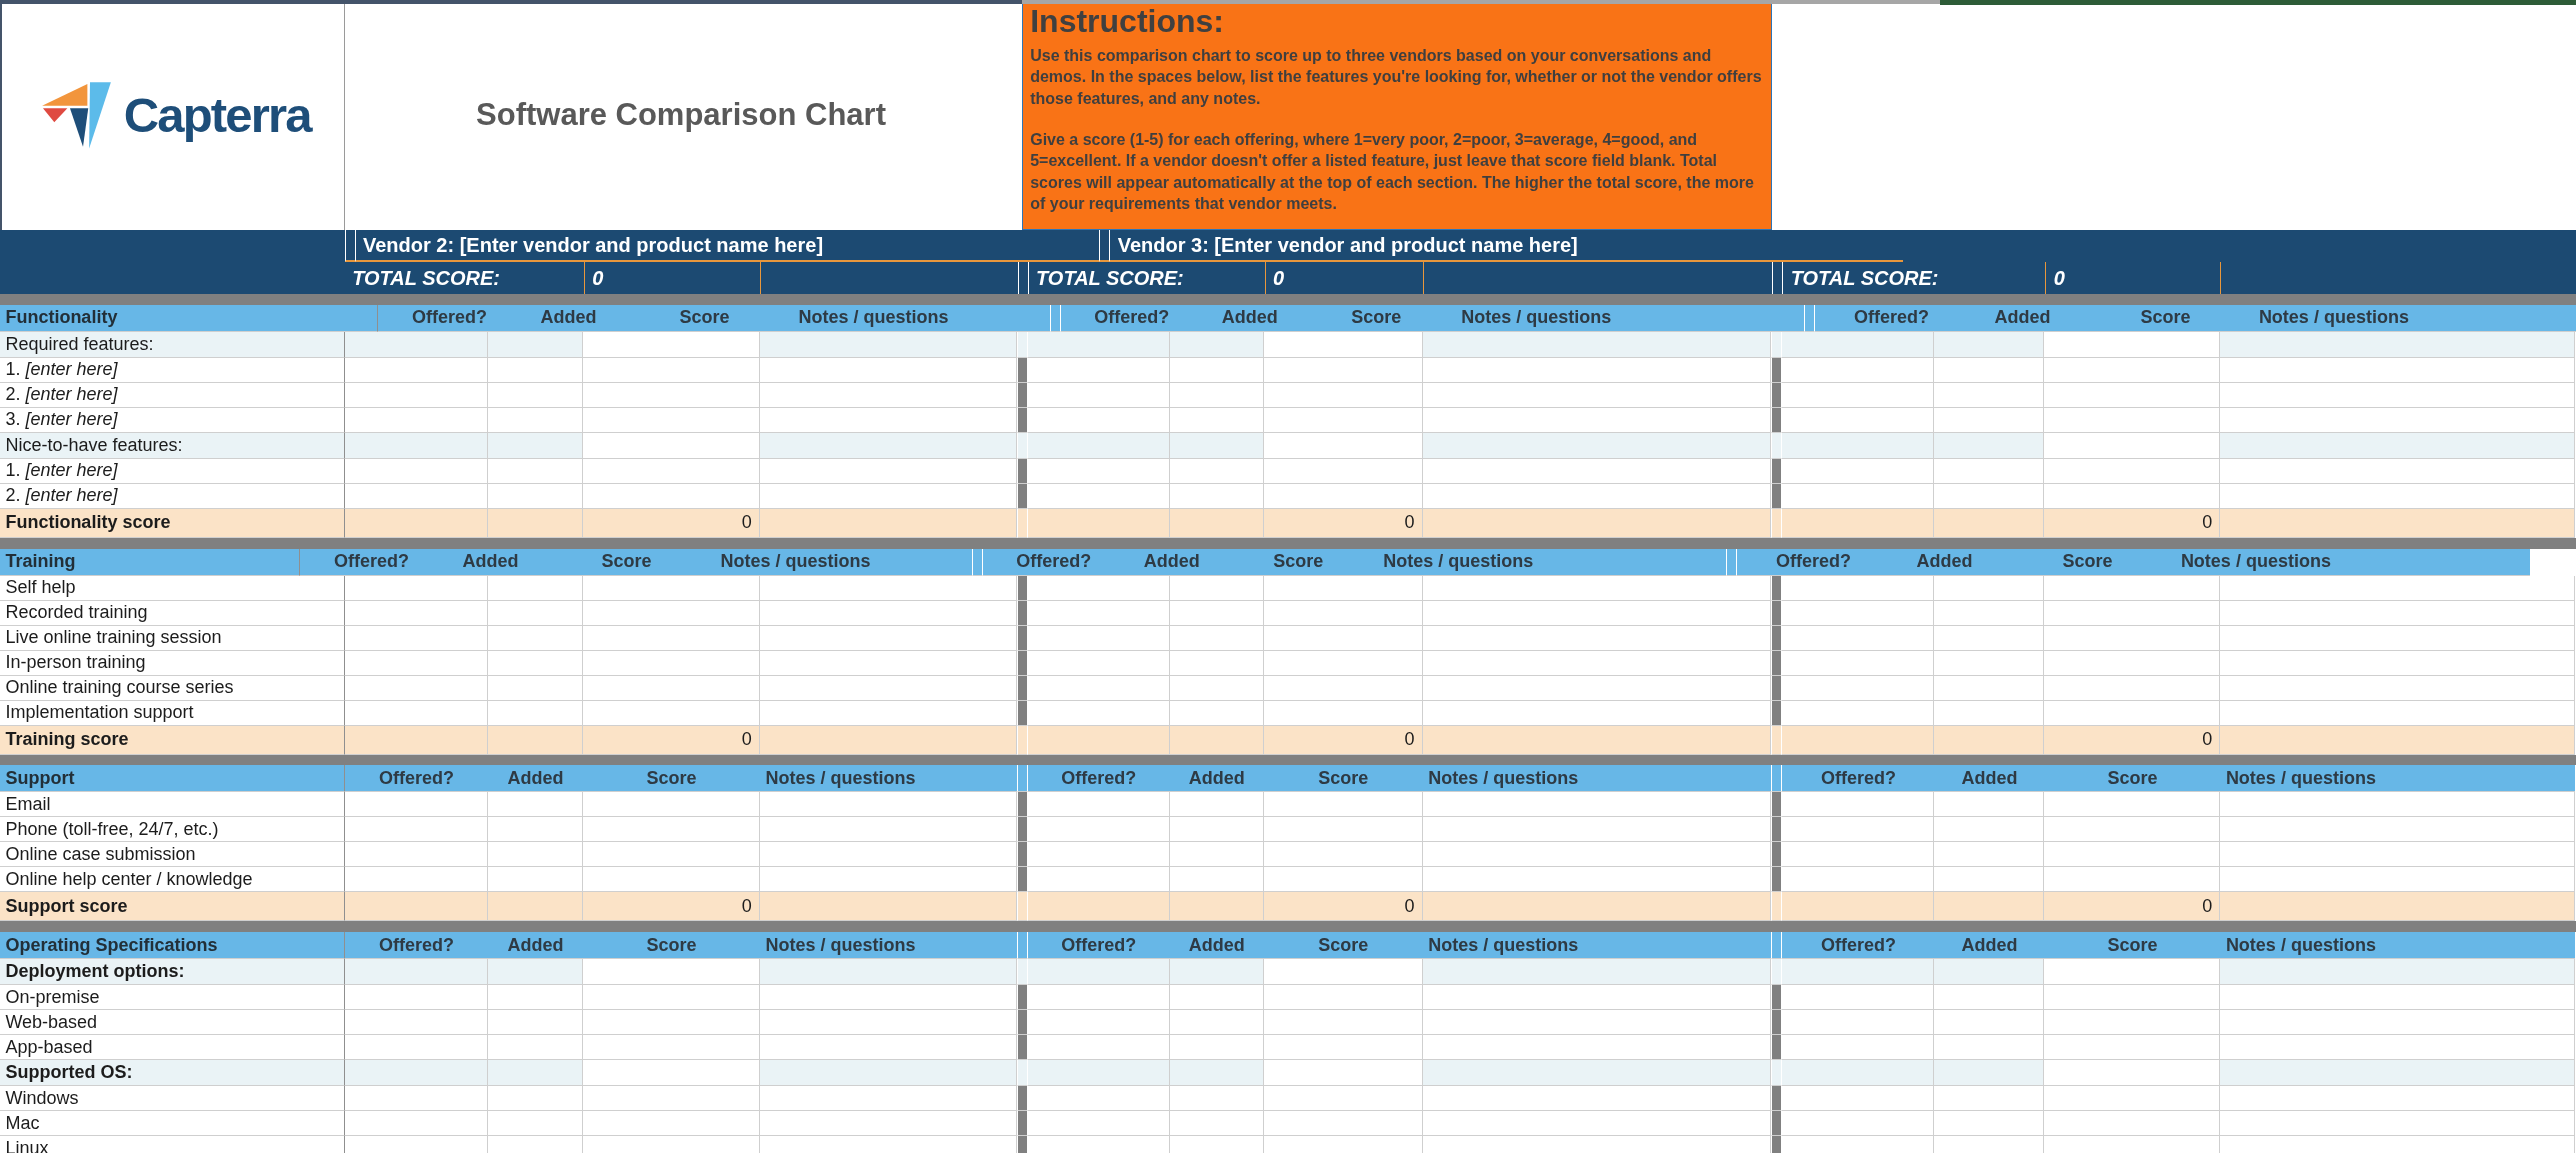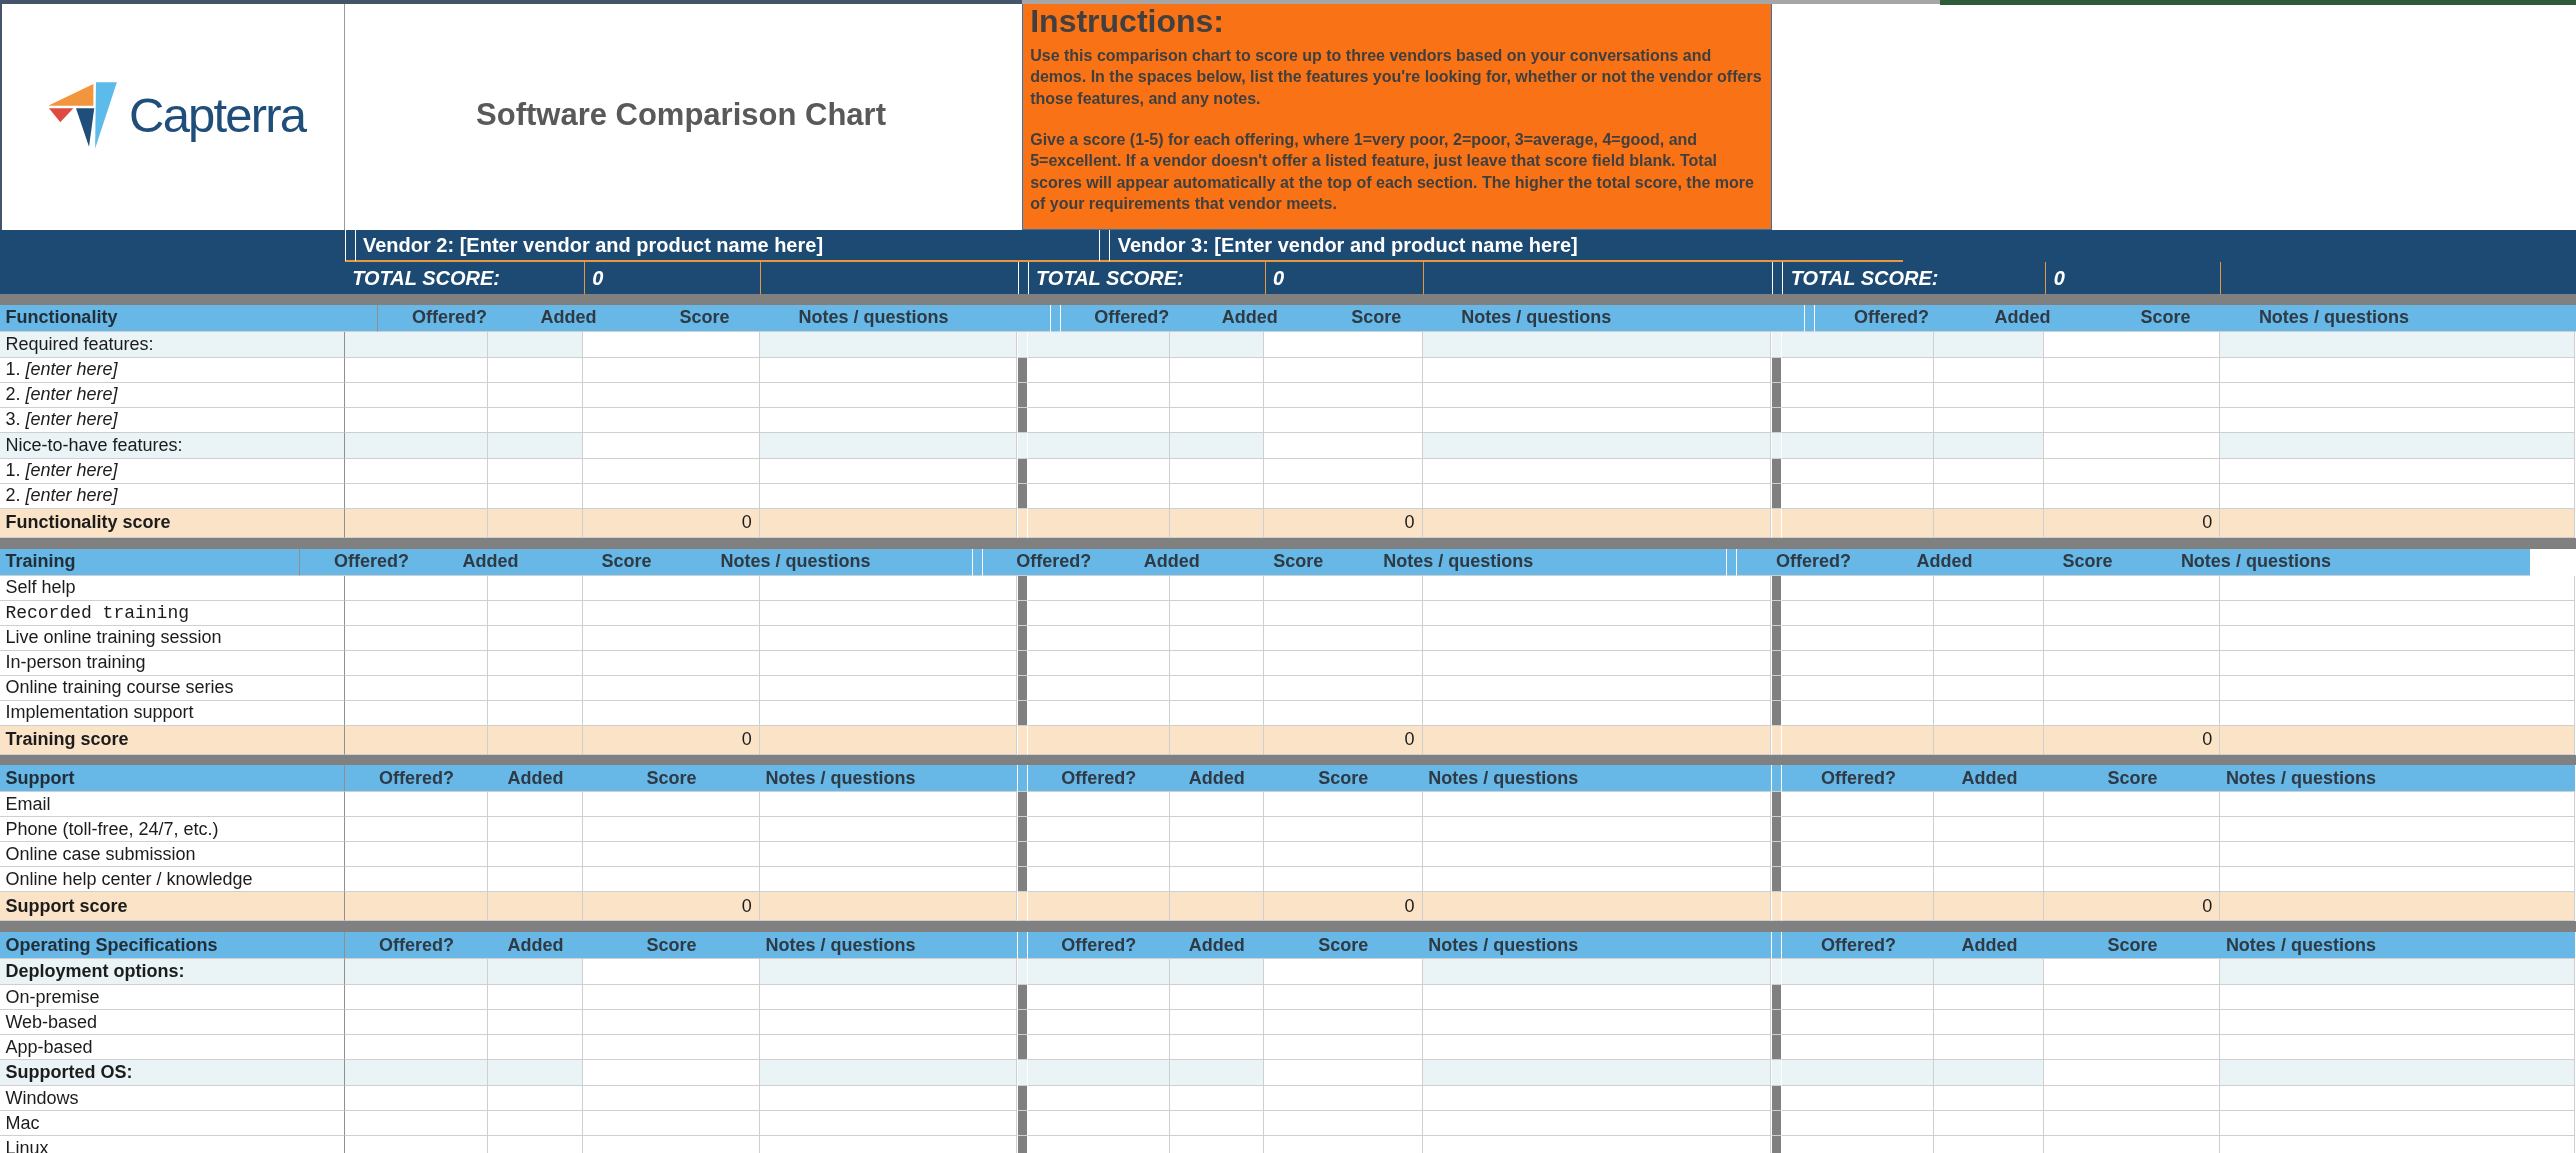--- a/index.html
+++ b/index.html
@@ -8,21 +8,21 @@
 
   
   #banner{position:relative;width:2576px;height:230px;background:#fff}
   .strip{position:absolute;top:0}
   #strip-slate{left:0;width:1022px;height:3.6px;background:#44546A}
   #strip-gray{left:1022px;width:918px;height:3.6px;background:#A6A6A6}
   #strip-green{left:1940px;width:636px;height:5.4px;background:#2E5C38}
   #logo-cell{position:absolute;left:0;top:0;width:345px;height:230px;box-sizing:border-box;
              border-left:2.7px solid #44546A;border-right:0.9px solid #9a9a9a;
              display:flex;align-items:center;justify-content:center;gap:5.4px}
-  #logo-text{font-size:49px;font-weight:400;color:#1E4E79;letter-spacing:-1.8px}
+  #logo-text{font-size:49px;font-weight:700;color:#1E4E79;letter-spacing:-1.8px}
   #title-cell{position:absolute;left:345px;top:0;width:672px;height:230px;
               display:flex;align-items:center;justify-content:center;
               font-size:31px;font-weight:700;color:#595959}
   #instructions{position:absolute;left:1022px;top:0;width:750px;height:230px;box-sizing:border-box;
                 border:1.8px solid #2E75B6;background:#f97316;overflow:hidden}
   #instructions h1{margin:1.8px 0 0 7.2px;font-size:32px;font-weight:700;color:#404040}
   #instructions p{margin:5.4px 9px 0 7.2px;font-size:16px;font-weight:700;color:#3f3f3f;line-height:1.33}
   #instructions p.second{margin-top:20px}
 
   
@@ -312,21 +312,21 @@
       <div class="cell" style="width: 142px;"></div>
       <div class="cell" style="width: 94px;"></div>
       <div class="cell" style="width: 159px;"></div>
       <div class="cell" style="width: 348px;"></div>
       <div class="cell gut gray-gut" style="width: 11.7px;"></div>
       <div class="cell" style="width: 152px;"></div>
       <div class="cell" style="width: 110px;"></div>
       <div class="cell" style="width: 176px;"></div>
       <div class="cell" style="width: 355px;"></div>
     </div>
-    <div class="row item" style="height: 25px; font-family: Liberation Mono, monospace;">
+    <div class="row item" style="height: 25px;">
       <div class="cell lab" style="width: 345px;">Recorded training</div>
       <div class="cell" style="width: 143px;"></div>
       <div class="cell" style="width: 95px;"></div>
       <div class="cell" style="width: 177px;"></div>
       <div class="cell" style="width: 257px;"></div>
       <div class="cell gut gray-gut" style="width: 10.8px;"></div>
       <div class="cell" style="width: 142px;"></div>
       <div class="cell" style="width: 94px;"></div>
       <div class="cell" style="width: 159px;"></div>
       <div class="cell" style="width: 348px;"></div>

